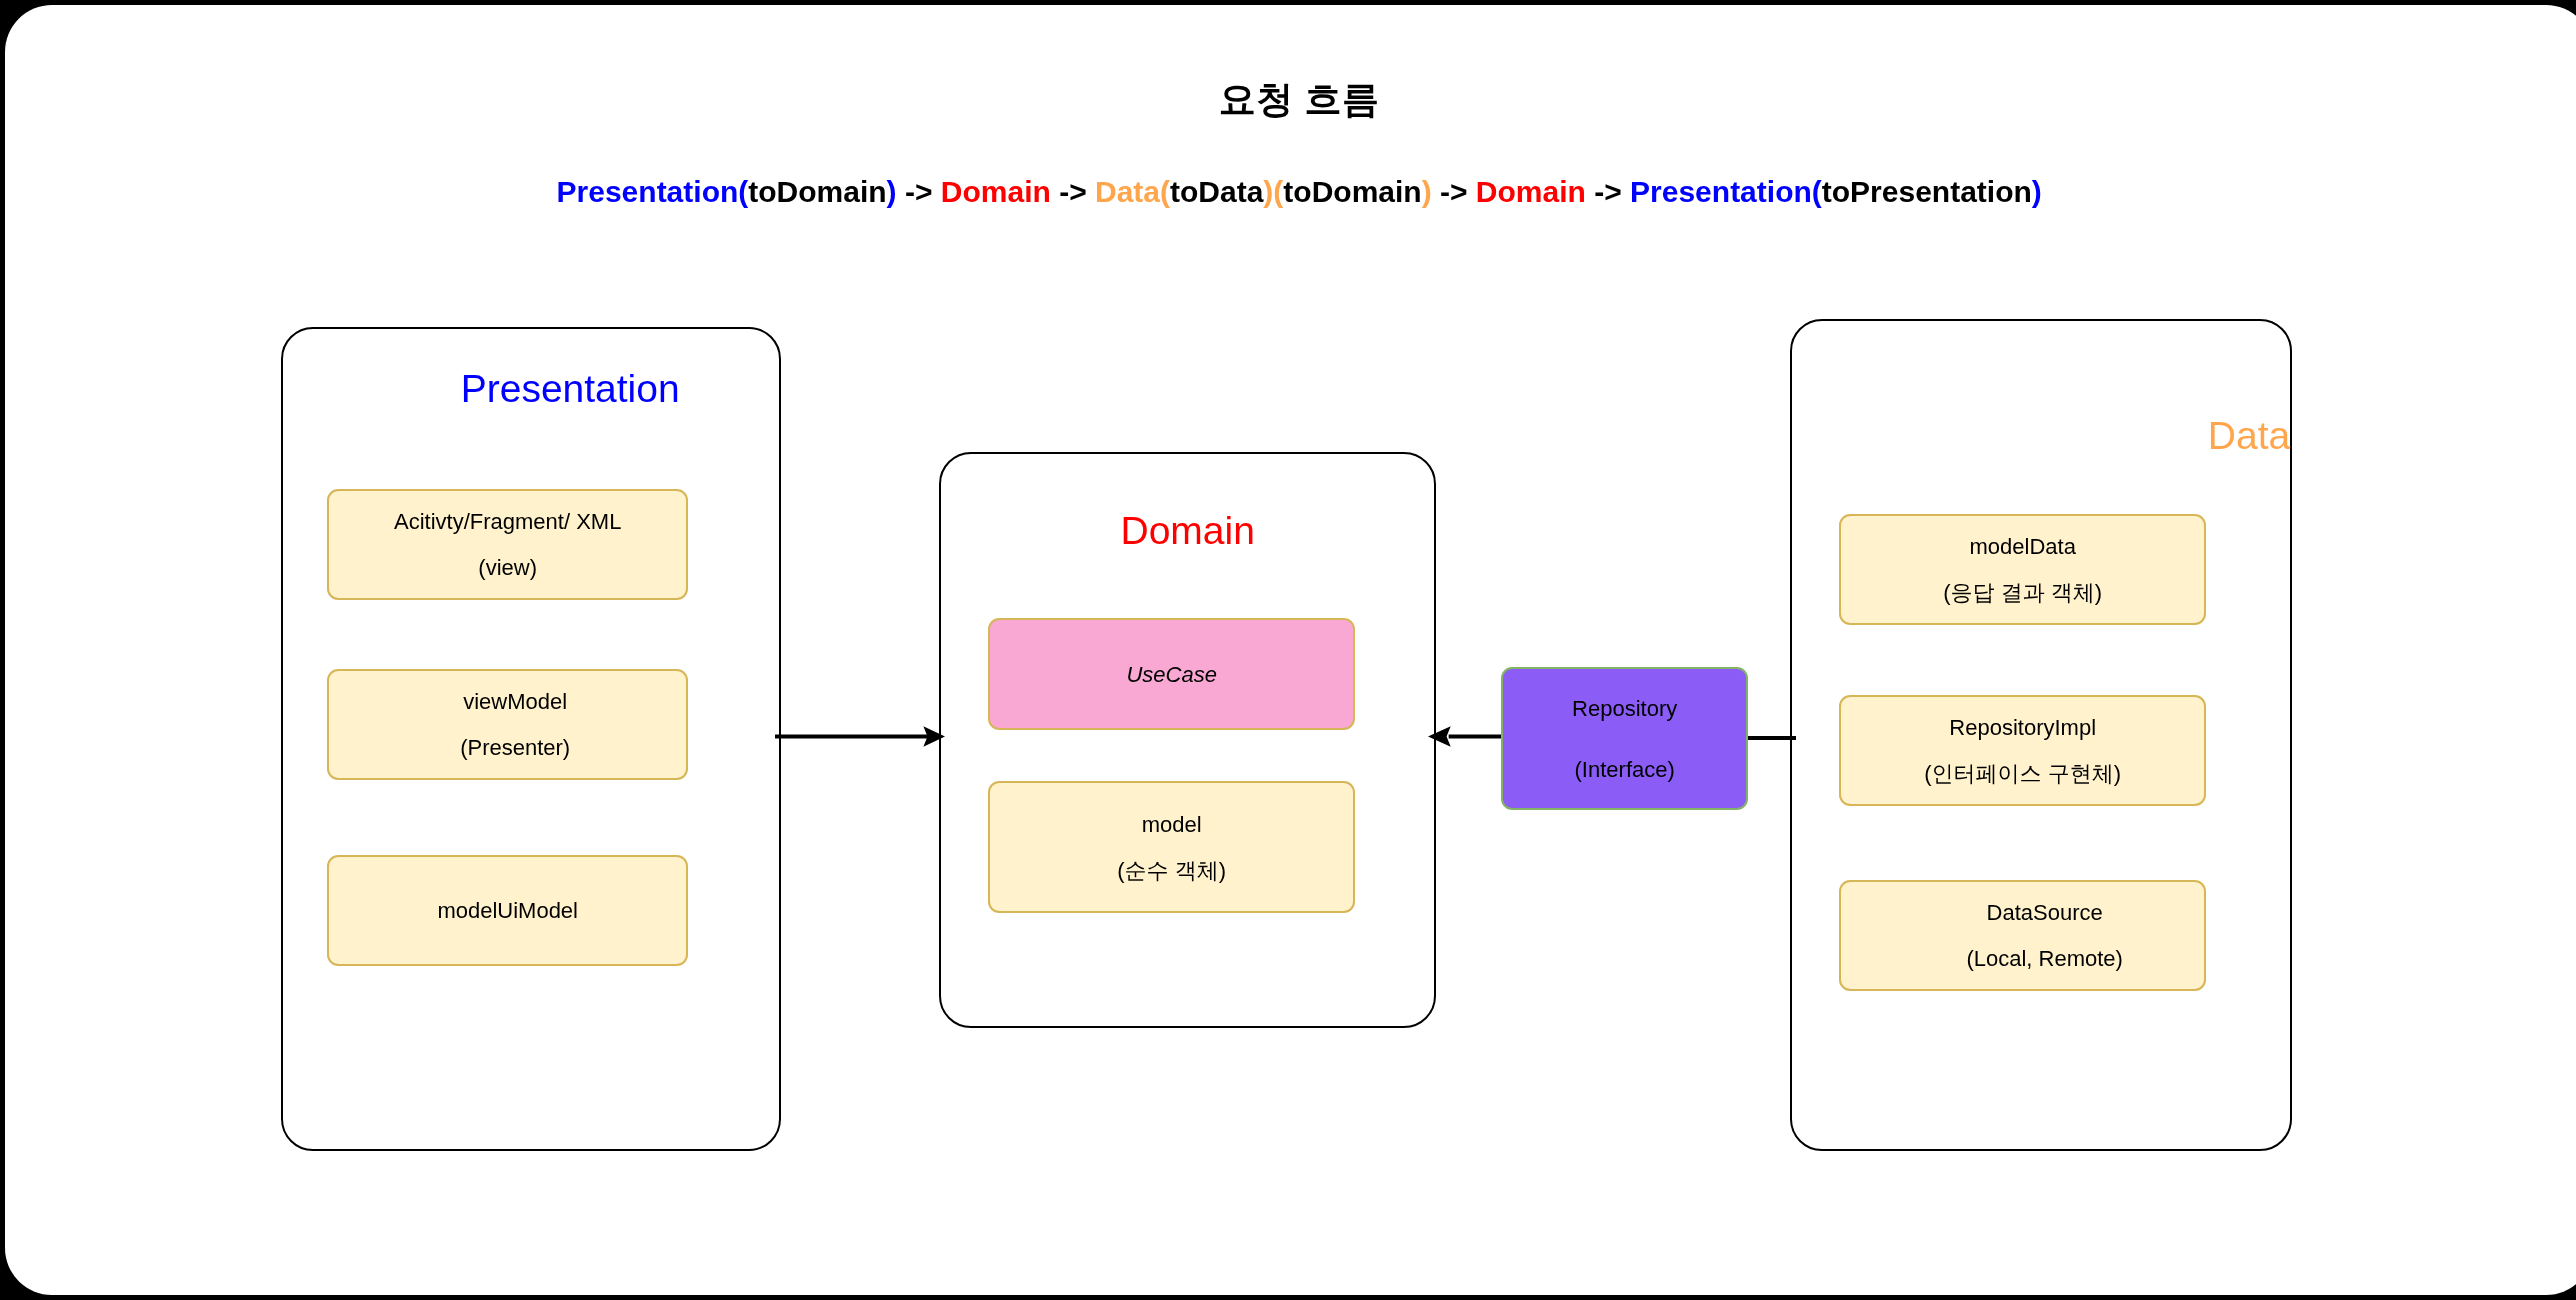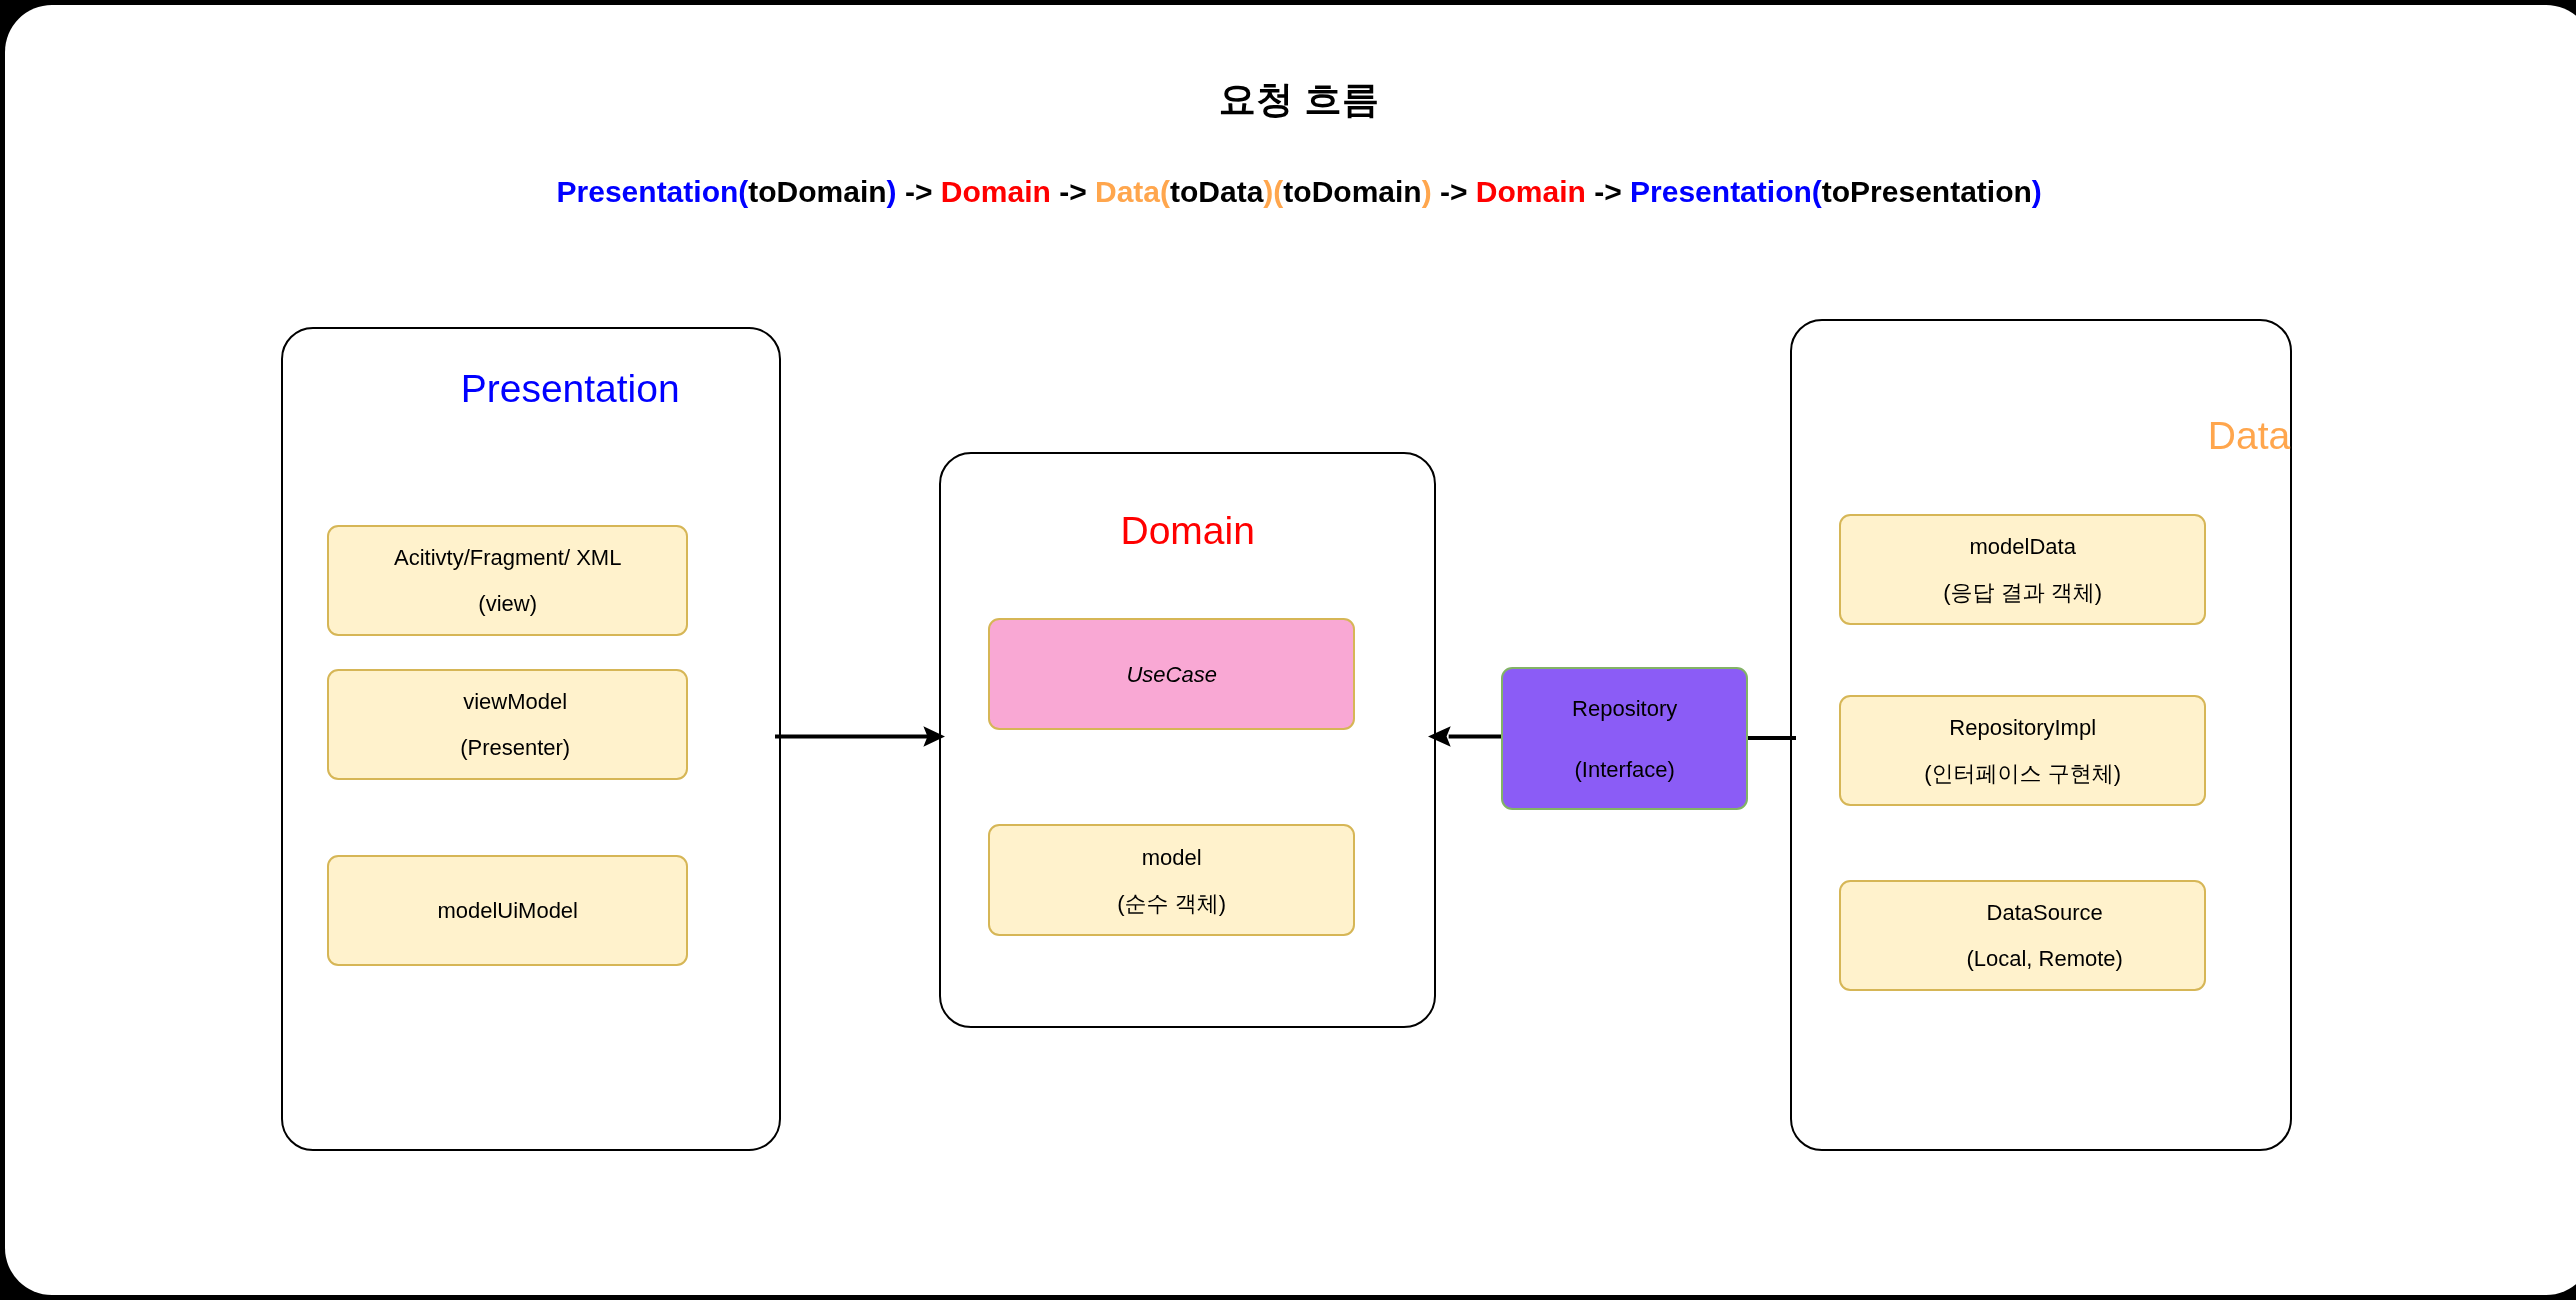--- a/index.html
+++ b/index.html
@@ -94,21 +94,21 @@
   .card .line2 { display: block; margin-top: 23px; }
   .card.single .line1 { margin: 0; }
 
   
   #card-view       { left: 44px;  top: 160px;  width: 361px; height: 111px; }
   #card-viewmodel  { left: 44px;  top: 340px;  width: 361px; height: 111px; }
   #card-modeluimodel { left: 44px; top: 526px; width: 361px; height: 111px; }
 
   
   #card-usecase { left: 47px; top: 164px; width: 367px; height: 112px; }
-  #card-model   { left: 47px; top: 327px; width: 367px; height: 112px; margin-top: 43px; }
+  #card-model   { left: 47px; top: 327px; width: 367px; height: 132px; }
 
   
   #card-modeldata      { left: 47px; top: 193px;  width: 367px; height: 111px; }
   #card-repositoryimpl { left: 47px; top: 374px;  width: 367px; height: 111px; }
   #card-datasource     { left: 47px; top: 559px; width: 367px; height: 111px; }
 
   
   #card-repository {
     position: absolute;
     left: 1496px;
@@ -141,21 +141,21 @@
 
 <div id="canvas">
 
   <div id="diagram-title">요청 흐름</div>
 
   <div id="flow-line"><span class="seg" style="color: rgb(0, 0, 255);">Presentation(</span><span class="seg" style="color: rgb(0, 0, 0);">toDomain</span><span class="seg" style="color: rgb(0, 0, 255);">)</span><span class="seg" style="color: rgb(0, 0, 0);"> -&gt; </span><span class="seg" style="color: rgb(255, 0, 0);">Domain</span><span class="seg" style="color: rgb(0, 0, 0);"> -&gt; </span><span class="seg" style="color: rgb(255, 166, 77);">Data(</span><span class="seg" style="color: rgb(0, 0, 0);">toData</span><span class="seg" style="color: rgb(255, 166, 77);">)(</span><span class="seg" style="color: rgb(0, 0, 0);">toDomain</span><span class="seg" style="color: rgb(255, 166, 77);">)</span><span class="seg" style="color: rgb(0, 0, 0);"> -&gt; </span><span class="seg" style="color: rgb(255, 0, 0);">Domain</span><span class="seg" style="color: rgb(0, 0, 0);"> -&gt; </span><span class="seg" style="color: rgb(0, 0, 255);">Presentation(</span><span class="seg" style="color: rgb(0, 0, 0);">toPresentation</span><span class="seg" style="color: rgb(0, 0, 255);">)</span></div>
 
   <div class="layer-box" id="layer-presentation">
     <div class="layer-title" id="title-presentation" style="color: rgb(0, 0, 255);">Presentation</div>
 
-    <div class="card" id="card-view" style="background: rgb(255, 242, 204); border-color: rgb(214, 182, 86); margin-top: 36px;">
+    <div class="card" id="card-view" style="background: rgb(255, 242, 204); border-color: rgb(214, 182, 86);">
       <span class="line1">Acitivty/Fragment/ XML</span>
       <span class="line2">(view)</span>
     </div>
 
     <div class="card" id="card-viewmodel" style="background: rgb(255, 242, 204); border-color: rgb(214, 182, 86); padding-left: 15px;">
       <span class="line1">viewModel</span>
       <span class="line2">(Presenter)</span>
     </div>
 
     <div class="card single" id="card-modeluimodel" style="background: rgb(255, 242, 204); border-color: rgb(214, 182, 86);">

